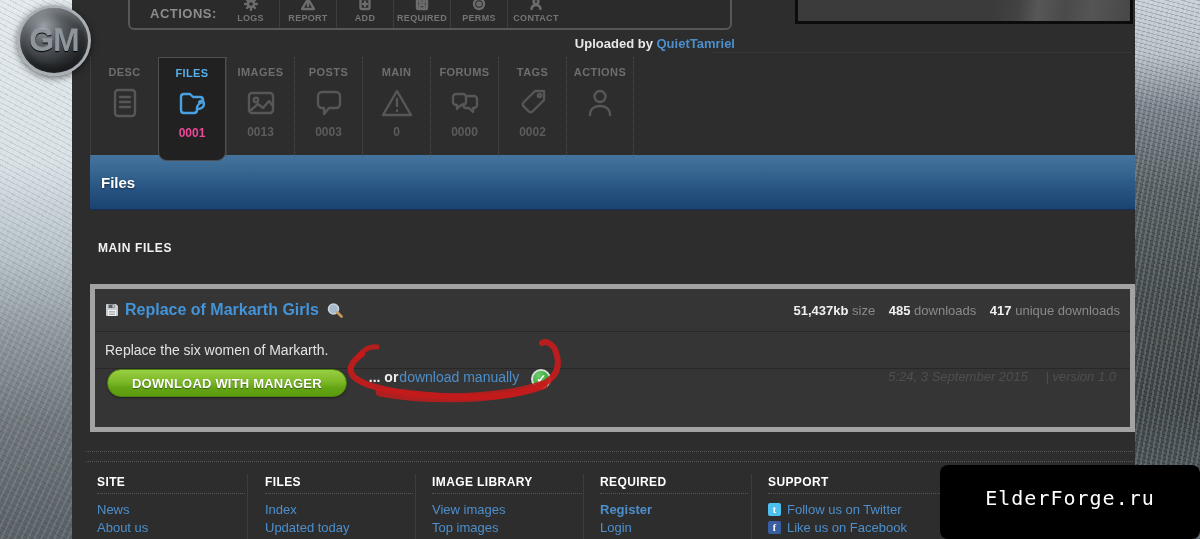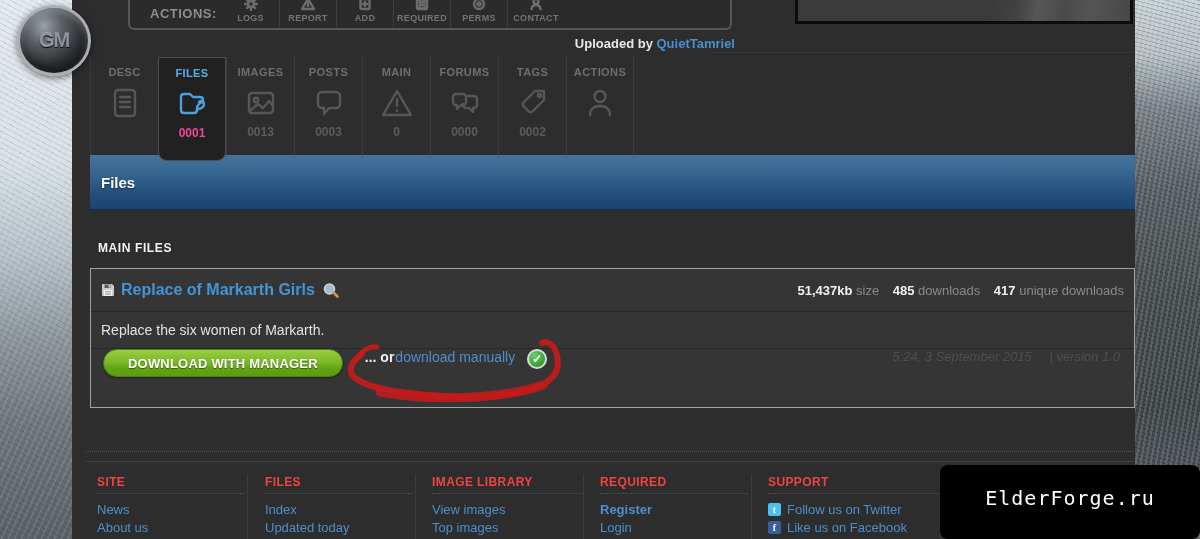--- a/index.html
+++ b/index.html
@@ -59,21 +59,21 @@
 
   
   .files-header { position:absolute; left:18px; top:155px; width:1045px; height:55px; z-index:2;
     background:linear-gradient(180deg,#45749f 0%,#35648f 35%,#24507f 70%,#1b4371 100%);
     border-bottom:1px solid #142f52; display:flex; align-items:center; }
   .files-header .fh-text { margin-left:11px; color:#fff; font-weight:bold; font-size:15px; text-shadow:0 1px 2px rgba(0,0,0,.5); }
 
   .main-files-label { position:absolute; left:26px; top:241px; color:#f2f2f2; font-size:12px; font-weight:bold; letter-spacing:.6px; }
 
   
-  .file-box { position:absolute; left:18px; top:268px; width:1045px; background:#353535; border:1px solid #a3a3a3; }
+  .file-box { position:absolute; left:18px; top:284px; width:1045px; background:#353535; border:5px solid #a3a3a3; }
   .frow { position:relative; border-bottom:1px solid #282828; }
   .frow:last-child { border-bottom:none; }
   .frow-title { height:43px; display:flex; align-items:center; padding:0 10px; }
   .floppy-icon { width:14px; height:14px; margin-right:6px; flex:none; }
   .file-title { color:#4394d8; font-size:16px; font-weight:bold; text-decoration:none; cursor:pointer; }
   .mag-icon { width:17px; height:17px; margin-left:7px; cursor:pointer; }
   .file-stats { margin-left:auto; font-size:13px; color:#8a8a8a; white-space:nowrap; }
   .file-stats b { color:#f0f0f0; font-weight:bold; }
   .file-stats .gap { display:inline-block; width:10px; }
 
@@ -90,40 +90,40 @@
     background:radial-gradient(circle at 35% 30%, #6fce6f, #2f9c2f 75%);
     border:2px solid #d7ded7; color:#fff; font-size:12px; font-weight:bold; line-height:16px; text-align:center; }
   .file-date { margin-left:auto; color:#4f4f4f; font-size:13px; font-style:italic; white-space:nowrap; padding-right:4px; }
   .file-date .ver { margin-left:14px; }
 
   
   .footer-sep { position:absolute; left:14px; width:1047px; border-top:1px dotted #585858; }
   .fs1 { top:451px; } .fs2 { top:461px; }
 
   .footer-col { position:absolute; top:475px; }
-  .footer-col .fhead { color:#ef4444; font-size:12px; font-weight:bold; letter-spacing:.4px;
+  .footer-col .fhead { color:#ffffff; font-size:12px; font-weight:bold; letter-spacing:.4px;
     padding-bottom:4px; border-bottom:1px dotted #565656; margin-bottom:6px; }
   .footer-col .flink { display:flex; align-items:center; height:18.5px; font-size:13px; color:#4d8fcc; text-decoration:none; cursor:pointer; }
   .footer-col .flink.bold { font-weight:bold; }
   .col-site { left:25px; width:148px; }
   .col-files { left:193px; width:148px; }
   .col-images { left:360px; width:150px; }
   .col-community { left:528px; width:148px; }
   .col-support { left:696px; width:172px; }
   .vsep { position:absolute; top:474px; height:70px; width:1px; background:#3d3d3d; }
   .social-icon { width:13px; height:13px; border-radius:2px; margin-right:6px; flex:none;
     color:#fff; font-size:10px; font-weight:bold; line-height:13px; text-align:center; font-family:"Liberation Serif",serif; }
   .tw { background:#4ec0f0; } .fb { background:#3a5fa0; }
 
   
   .logo { position:absolute; left:17px; top:5px; width:74px; height:71px; border-radius:50%;
     background:radial-gradient(circle at 35% 28%, #9aa1a7 0%, #5b6065 28%, #2a2d30 62%, #17181a 100%);
     border:3px solid #a9afb4; box-shadow:0 2px 7px rgba(0,0,0,.55), inset 0 4px 7px rgba(255,255,255,.28), inset 0 -4px 8px rgba(0,0,0,.5);
     display:flex; align-items:center; justify-content:center; z-index:20; }
-  .logo span { color:#8e969d; font-size:20px; font-weight:bold; letter-spacing:-1px; text-shadow:0 1px 1px #000, 0 -1px 1px rgba(255,255,255,.25); }
+  .logo span { color:#8e969d; font-size:32px; font-weight:bold; letter-spacing:-1px; text-shadow:0 1px 1px #000, 0 -1px 1px rgba(255,255,255,.25); }
 
   .watermark { position:absolute; left:940px; top:465px; width:260px; height:74px; background:#000; z-index:15;
     display:flex; justify-content:center;border-radius:8px; }
   .watermark span { margin-top:21px; color:#fff; font-family:"DejaVu Sans Mono", monospace; font-size:20px; letter-spacing:1px; }
 
   .annotation { position:absolute; left:330px; top:330px; width:250px; height:80px; z-index:9; pointer-events:none; }
 
   svg .st { fill:none; stroke:currentColor; stroke-width:2.4; stroke-linecap:round; stroke-linejoin:round; }
 </style>
 </head>

